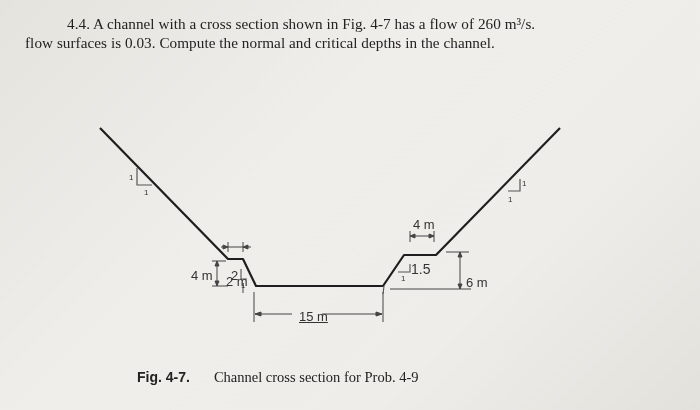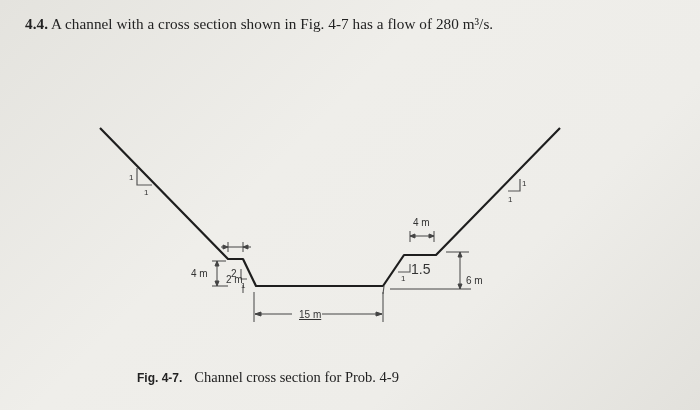--- a/index.html
+++ b/index.html
@@ -9,39 +9,40 @@
       position: relative;
       font-family: "DejaVu Serif", "Liberation Serif", serif;
       color: #222;
     }
     .problem {
       position: absolute; left: 25px; top: 14px; width: 650px;
       font-size: 15.2px; line-height: 19px;
       font-family: "Liberation Serif", "DejaVu Serif", serif;
       letter-spacing: 0.05px;
     }
-    .problem .num { font-weight: bold; }
+    .problem .num { font-weight: normal; margin-left: 42px; }
     .problem .line { display: block; white-space: nowrap; }
     .figure { position: absolute; left: 0; top: 0; width: 700px; height: 410px; }
     .caption {
       position: absolute; left: 137px; top: 369px;
       font-size: 14.5px; white-space: nowrap;
       font-family: "Liberation Serif", "DejaVu Serif", serif;
     }
-    .caption .figno { font-weight: bold; margin-right: 12px; font-family: "Liberation Sans", sans-serif; font-size: 12px;}
+    .caption .figno { font-weight: bold; margin-right: 24px; font-family: "Liberation Sans", sans-serif; font-size: 14px;}
     .dimlabel {
       position: absolute; font-family: "Liberation Sans", sans-serif;
-      font-size: 10px; color: #333; white-space: nowrap;
+      font-size: 13px; color: #333; white-space: nowrap;
     }
   </style>
 </head>
 <body>
 
 <div class="problem">
-  <span class="line"><span class="num">4.4.</span><span> A channel with a cross section shown in Fig. 4-7 has a flow of 280 m³/s.</span></span>
+  <span class="line"><span class="num">4.4.</span><span> A channel with a cross section shown in Fig. 4-7 has a flow of 260 m³/s.</span></span>
+  <span class="line">flow surfaces is 0.03. Compute the normal and critical depths in the channel.</span>
 </div>
 
 <svg class="figure" viewBox="0 0 700 410" xmlns="http://www.w3.org/2000/svg">
 
   <polyline points="100,128 228,259 243,259 256,286 383,286 404,255 436,255 560,128" fill="none" stroke="#1e1e1e" stroke-width="2.2" stroke-linejoin="round"></polyline>
 
   <g stroke="#555" stroke-width="1.2" fill="none">
     <polyline points="137,168 137,185 152,185"></polyline>
   </g>
 

